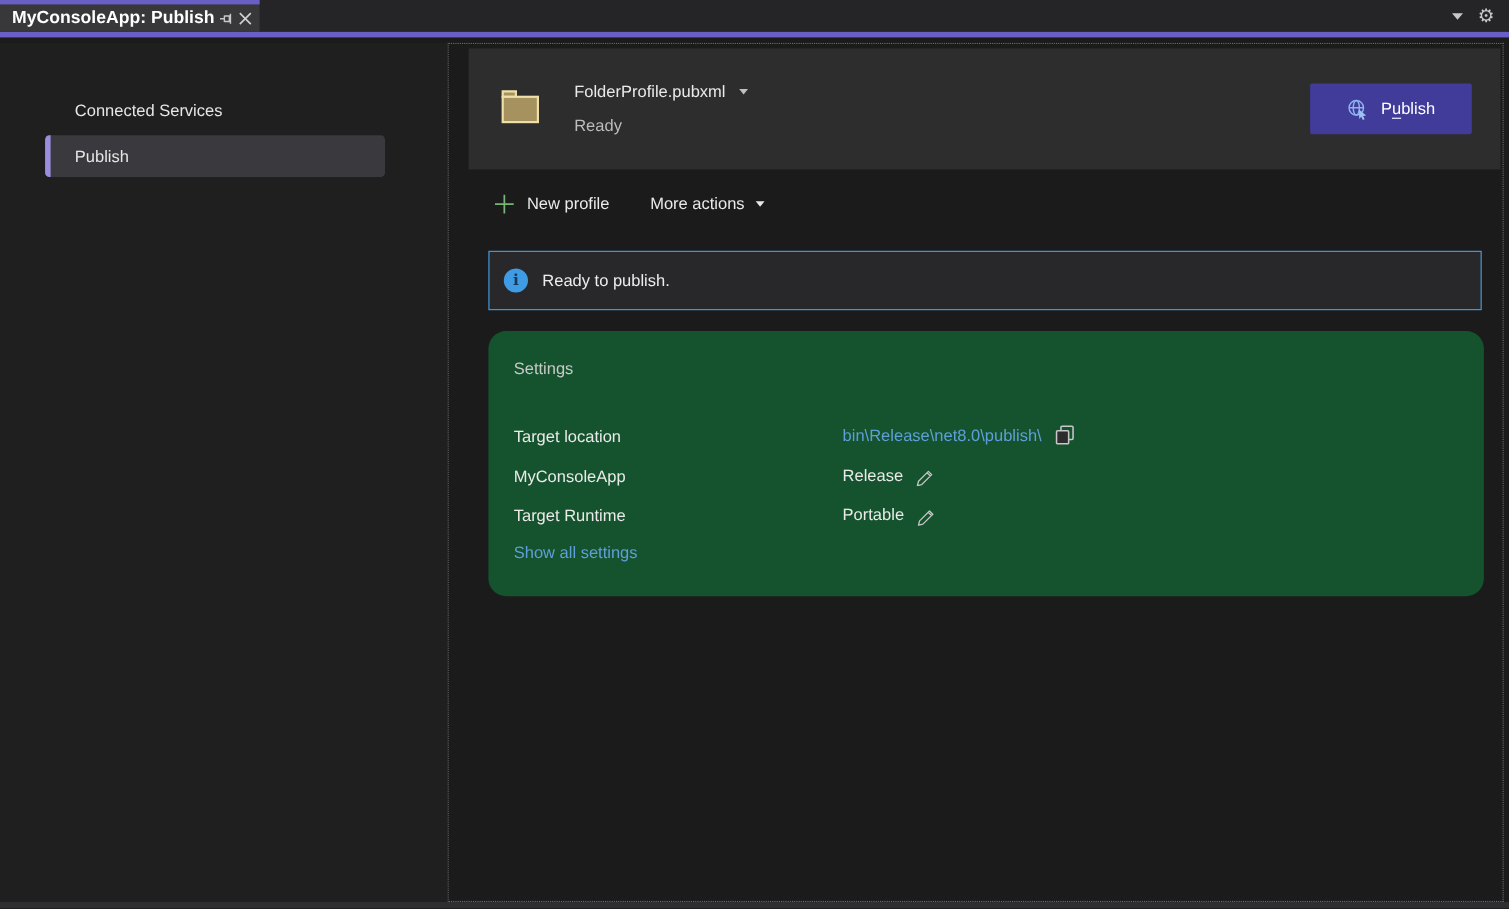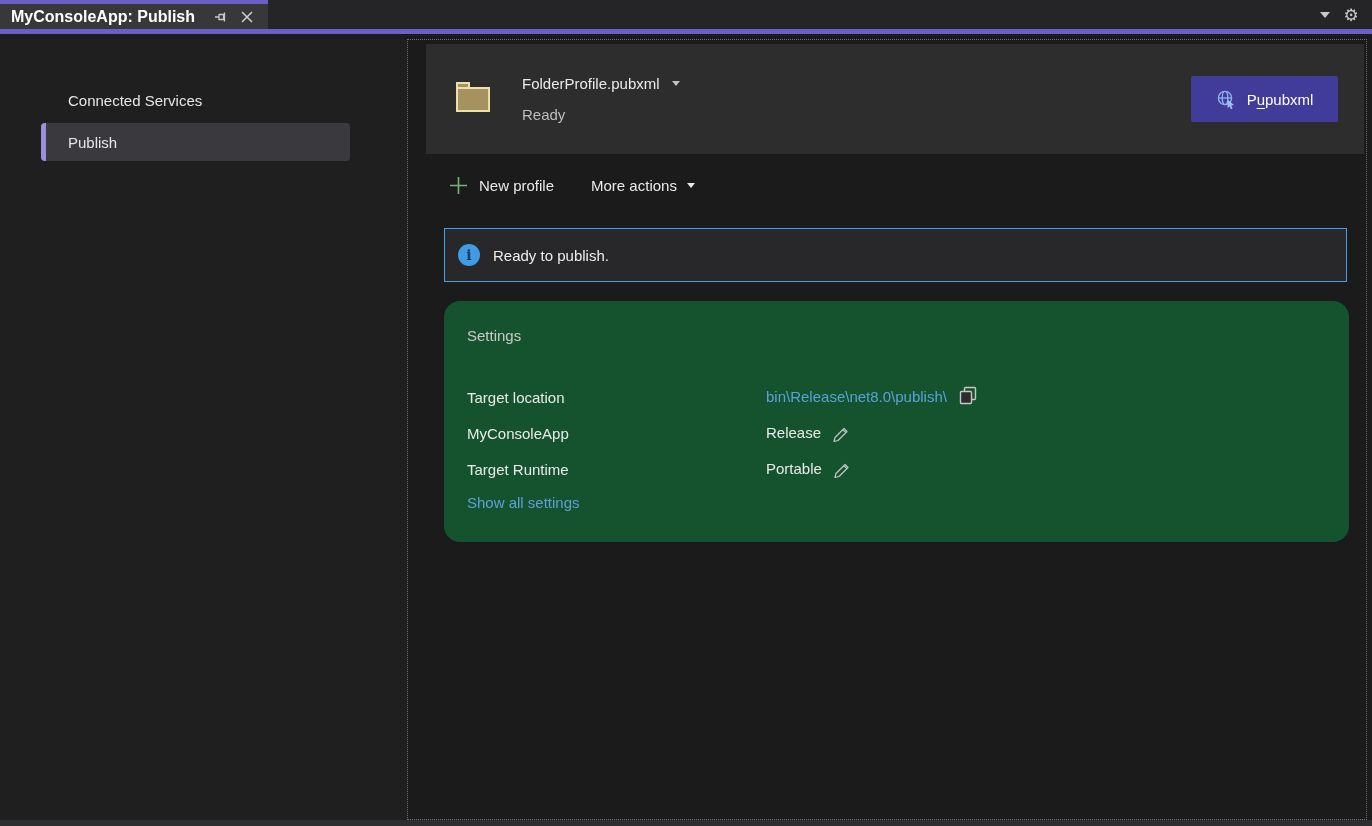--- a/index.html
+++ b/index.html
@@ -12,21 +12,21 @@
   }
 
   
   .tabstrip {
     position:absolute; top:0; left:0; right:0; height:34px;
     background:#252528;
     border-bottom:5px solid #6a5fc7;
     display:flex; align-items:stretch;
   }
   .doc-tab {
-    width:268px; background:#38383b;
+    width:236px; background:#38383b;
     border-top:4px solid #6a5fc7;
     display:flex; align-items:center;
     padding:0 10px 0 11px;
   }
   .doc-tab .tab-title {
     font-size:16px; font-weight:bold; color:#ffffff;
     white-space:nowrap; flex:1;
   }
   .tab-icon-btn {
     width:22px; height:22px; display:flex; align-items:center; justify-content:center;
@@ -218,21 +218,21 @@
       </div>
       <button class="publish-btn">
         <svg width="21" height="21" viewBox="0 0 21 21">
           <g stroke="#8fb3ee" fill="none" stroke-width="1.3">
             <circle cx="9" cy="9" r="6.6"></circle>
             <ellipse cx="9" cy="9" rx="2.8" ry="6.6"></ellipse>
             <path d="M2.4 9 H15.6"></path>
           </g>
           <path d="M11.5 10.5 L18 16 L15.2 16.4 L16.6 19.4 L14.9 20.2 L13.5 17.2 L11.6 19.2 Z" fill="#9fc0f2"></path>
         </svg>
-        <span><span>P</span><span class="accel">u</span><span>pubxml</span></span>
+        <span><span>P</span><span class="accel">u</span><span>blish</span></span>
       </button>
     </div>
 
     <div class="actions-row">
       <span class="new-profile">
         <svg width="19" height="19" viewBox="0 0 19 19">
           <path d="M9.5 1 V18 M1 9.5 H18" stroke="#77b577" stroke-width="1.6"></path>
         </svg>
         <span>New profile</span>
       </span>

